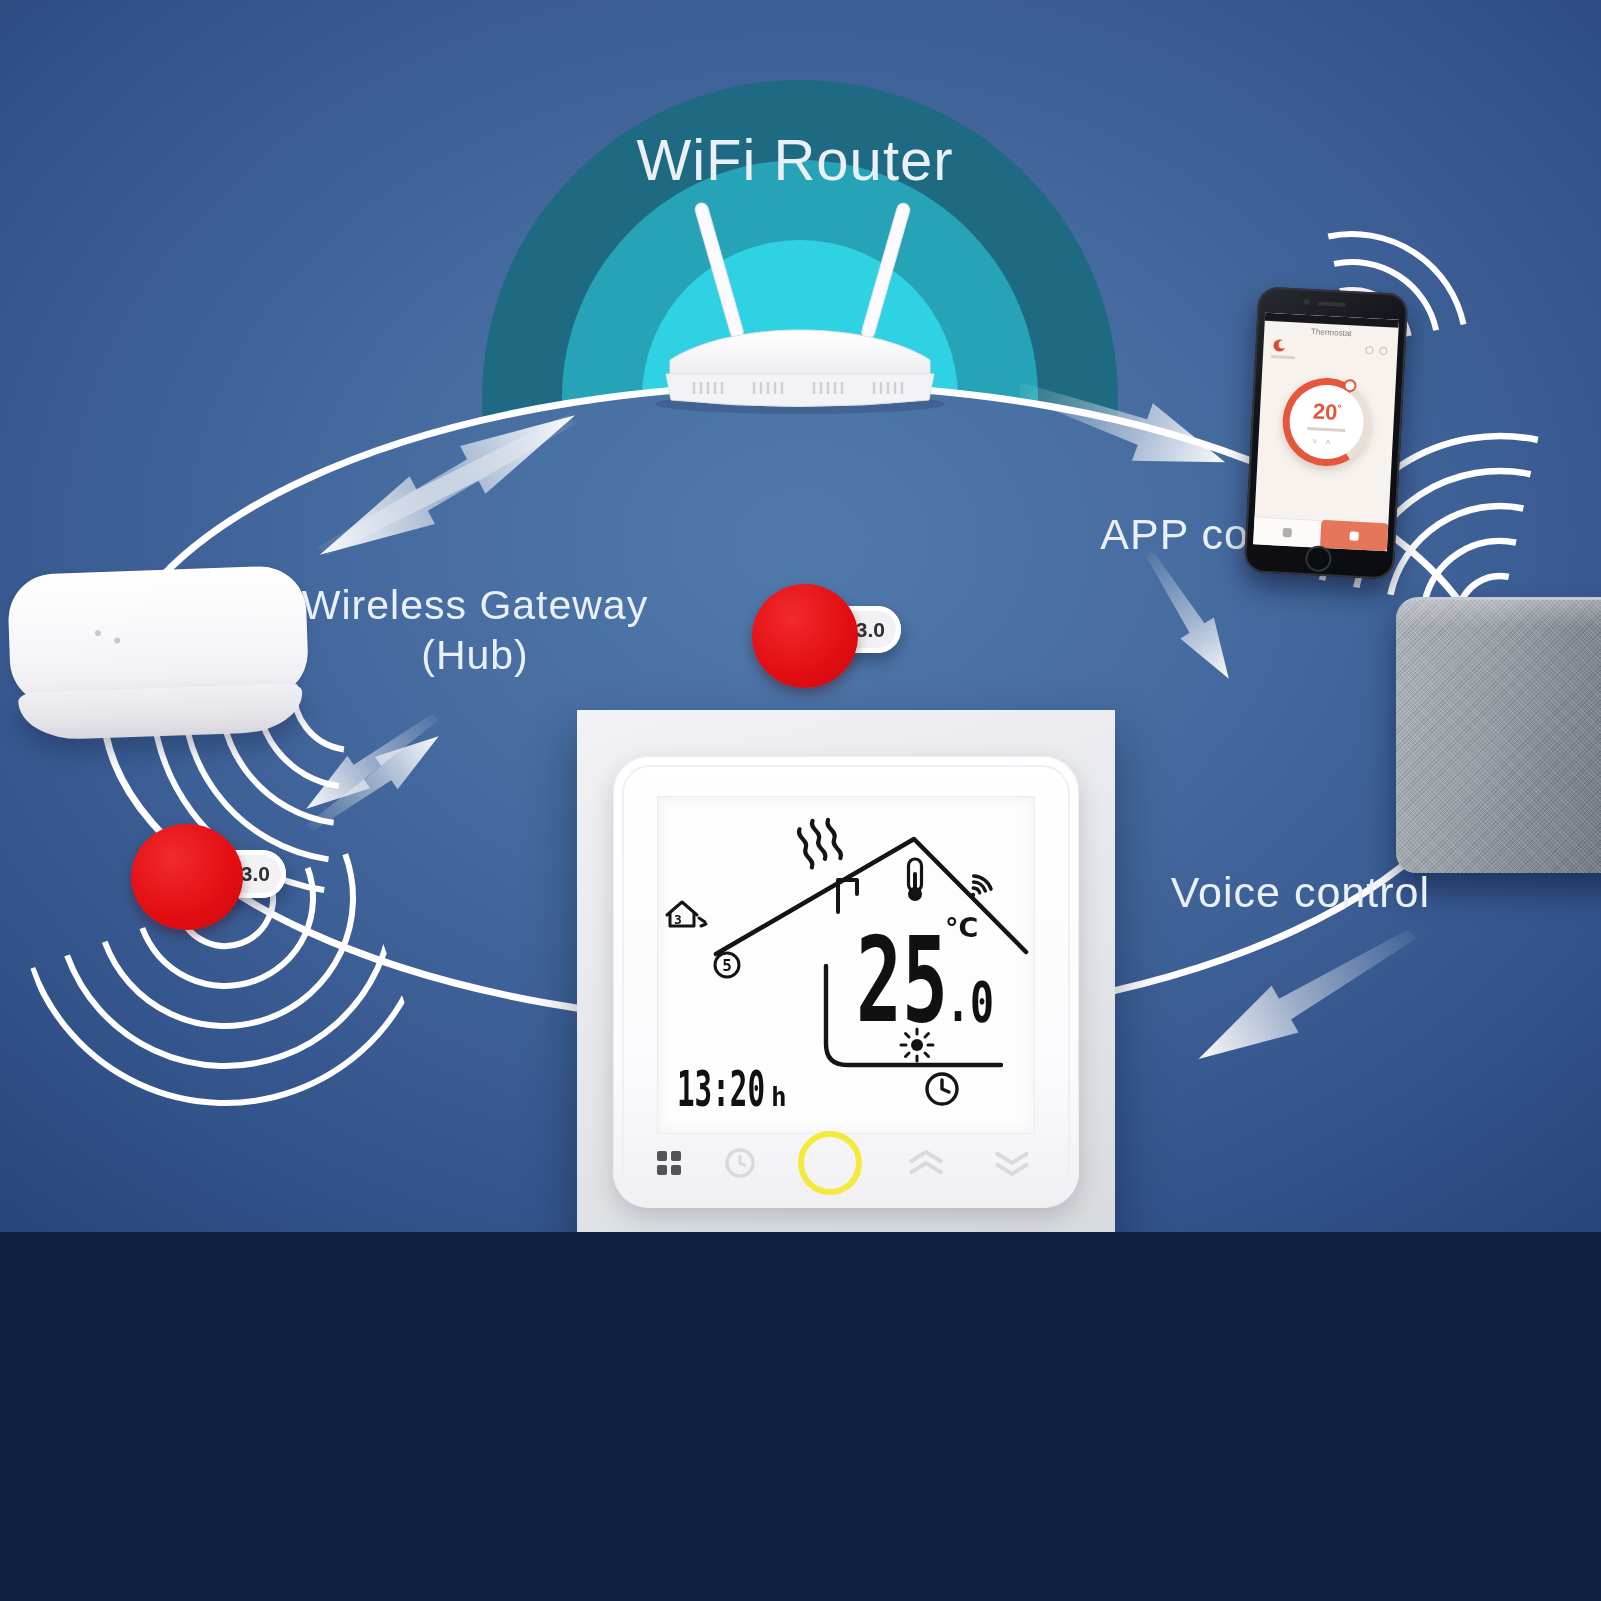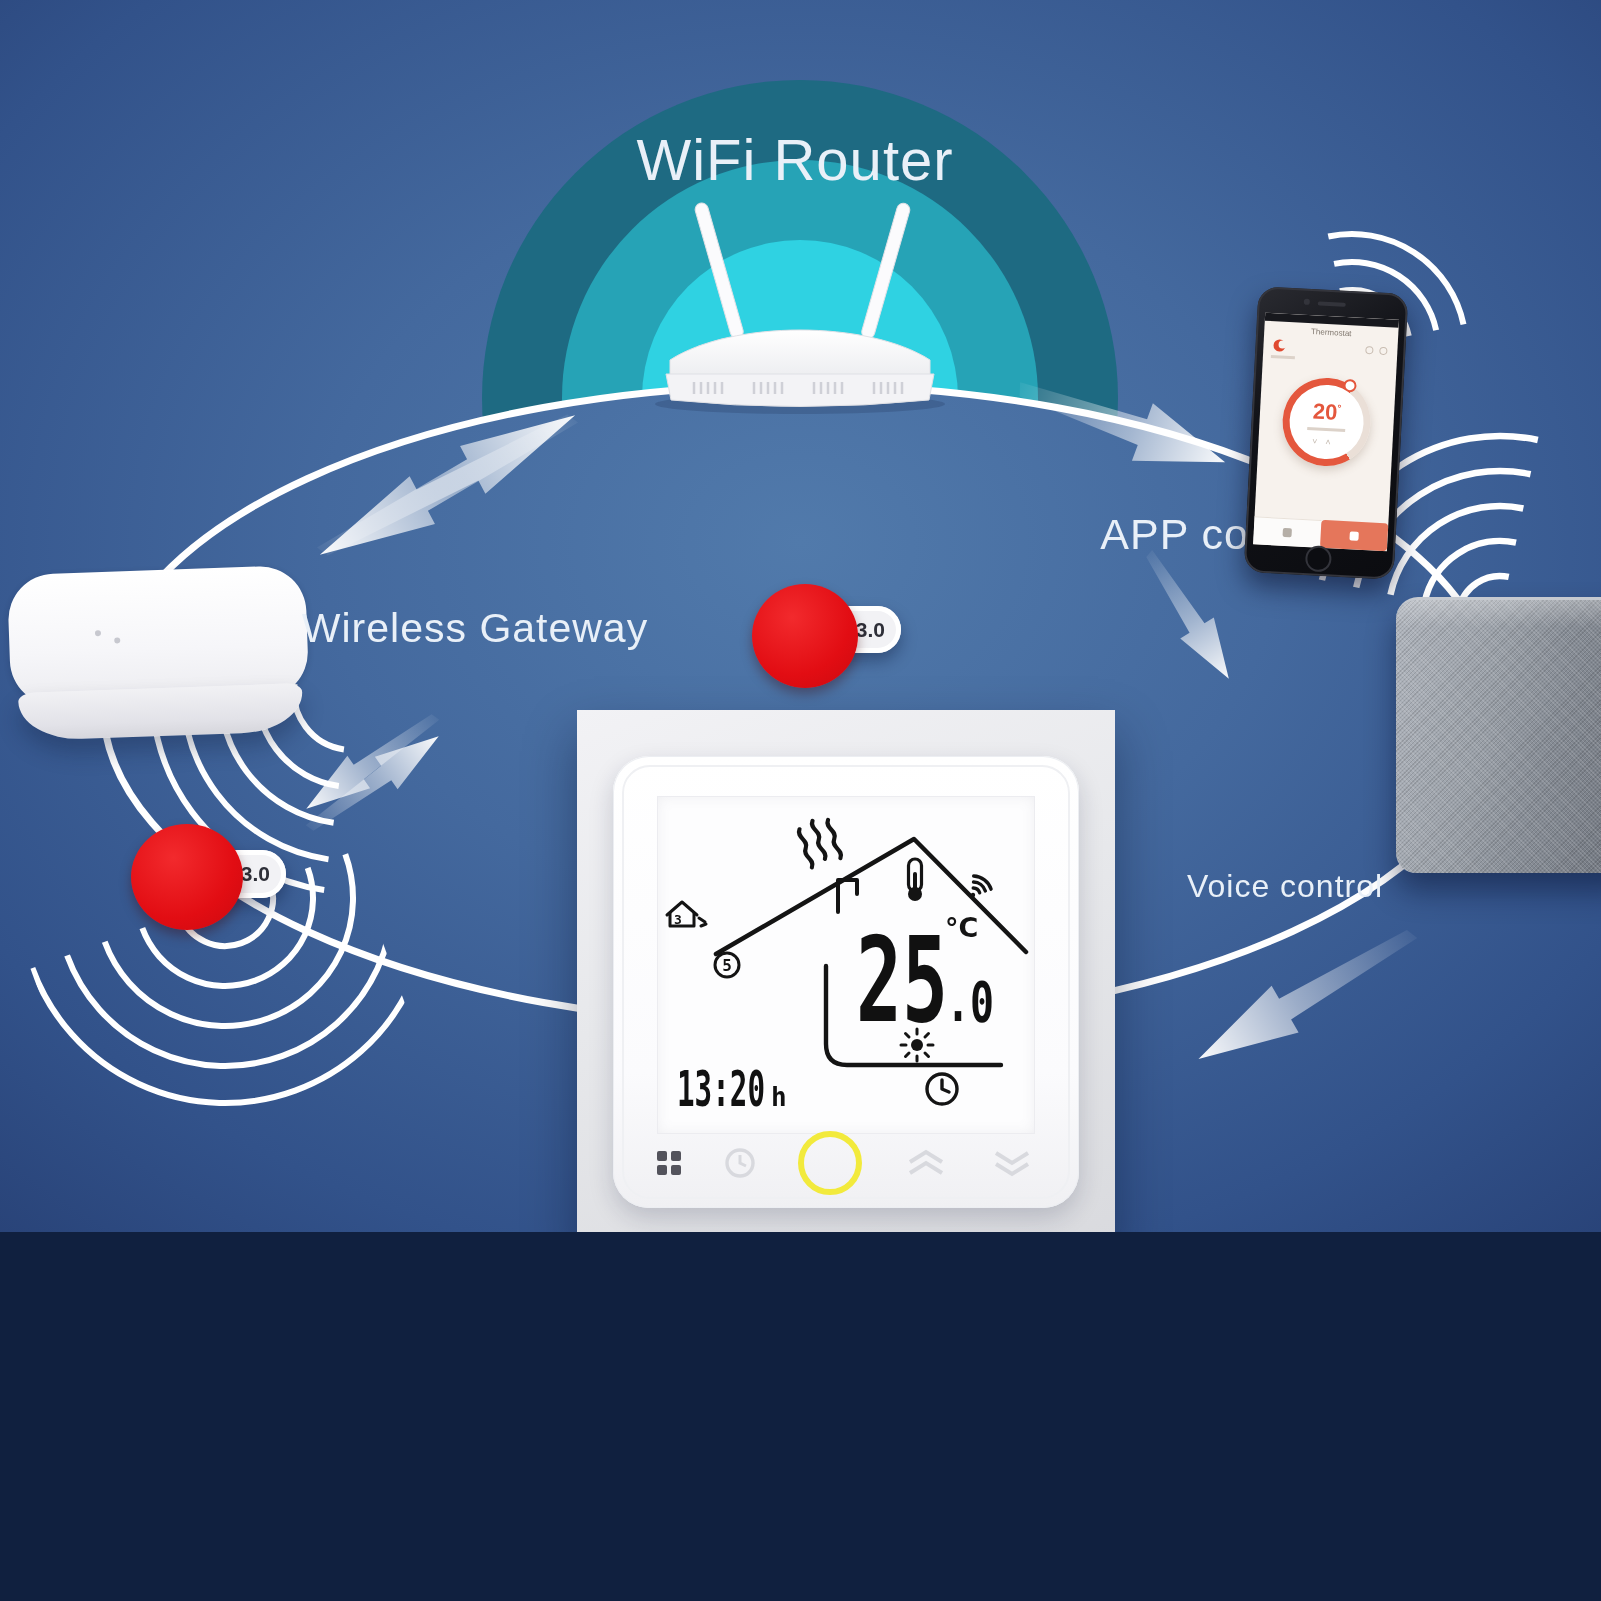--- a/index.html
+++ b/index.html
@@ -3,23 +3,23 @@
 <meta charset="utf-8">
 <style>
   html,body{margin:0;padding:0;background:#10203f;}
   #stage{position:relative;width:1601px;height:1232px;overflow:hidden;
     font-family:"Liberation Sans",sans-serif;
     background:radial-gradient(115% 115% at 50% 44%, #517aab 0%, #44699e 26%, #32528a 52%, #22386b 76%, #192c55 100%);}
   .abs{position:absolute;}
   
   .lbl{color:#e9f0f8;letter-spacing:1px;}
   .lbl-router{left:545px;top:126px;width:500px;text-align:center;font-size:58px;z-index:3;}
-  .lbl-gateway{left:290px;top:580px;width:370px;text-align:center;font-size:41px;line-height:50px;z-index:3;margin-top:23px;}
+  .lbl-gateway{left:290px;top:580px;width:370px;text-align:center;font-size:41px;line-height:50px;z-index:3;}
   .lbl-app{left:1084px;top:510px;width:270px;text-align:center;font-size:43px;z-index:3;}
-  .lbl-voice{left:1140px;top:868px;width:290px;text-align:center;font-size:32px;z-index:3;}
+  .lbl-voice{left:1140px;top:868px;width:290px;text-align:right;font-size:43px;z-index:3;}
   
   .gateway{left:10px;top:570px;width:300px;height:182px;z-index:2;transform:rotate(-2deg);}
   .gw-top{position:absolute;left:0;top:0;width:298px;height:132px;border-radius:46px;
     background:linear-gradient(180deg,#ffffff 0%,#f6f6f9 60%,#ececf0 100%);
     box-shadow:0 2px 6px rgba(10,20,50,.18);}
   .gw-skirt{position:absolute;left:7px;top:118px;width:284px;height:48px;
     border-radius:18px 18px 70px 70px / 10px 10px 44px 44px;
     background:linear-gradient(180deg,#f1f1f4 0%,#e2e2e8 70%,#d6d6dc 100%);
     box-shadow:0 14px 22px rgba(10,20,50,.28);}
   .gw-led{position:absolute;width:6px;height:6px;border-radius:50%;background:#c7c8cf;}
@@ -191,20 +191,21 @@
       <path d="M52,190 v12 M59,190 v12 M66,190 v12 M73,190 v12 M80,190 v12"></path>
       <path d="M112,190 v12 M119,190 v12 M126,190 v12 M133,190 v12 M140,190 v12"></path>
       <path d="M172,190 v12 M179,190 v12 M186,190 v12 M193,190 v12 M200,190 v12"></path>
       <path d="M232,190 v12 M239,190 v12 M246,190 v12 M253,190 v12 M260,190 v12"></path>
     </g>
   </svg>
 
   <div class="abs lbl lbl-router">WiFi Router</div>
   <div class="abs lbl lbl-gateway">
     <div>Wireless Gateway</div>
+    <div>(Hub)</div>
   </div>
   <div class="abs lbl lbl-app">APP control</div>
   <div class="abs lbl lbl-voice">Voice control</div>
 
   <div class="abs gateway">
     <div class="gw-top"></div>
     <div class="gw-skirt"></div>
     <div class="gw-led" style="left:86px;top:58px;"></div>
     <div class="gw-led" style="left:105px;top:66px;"></div>
   </div>

